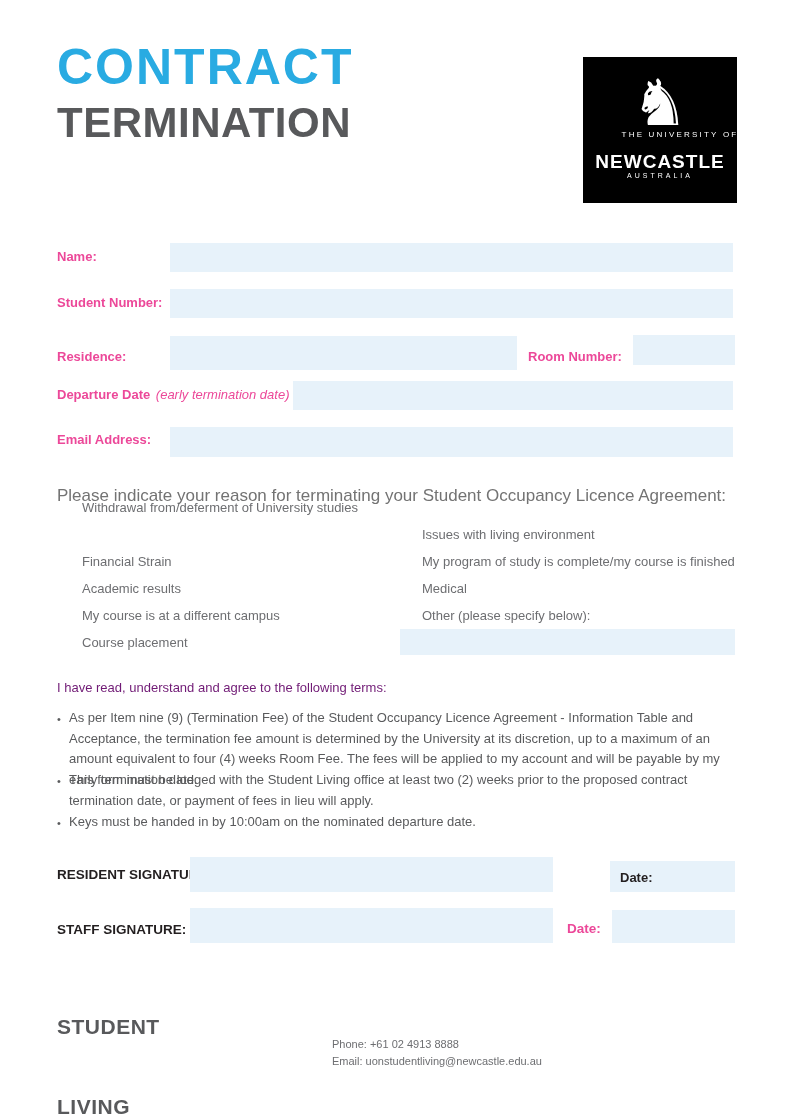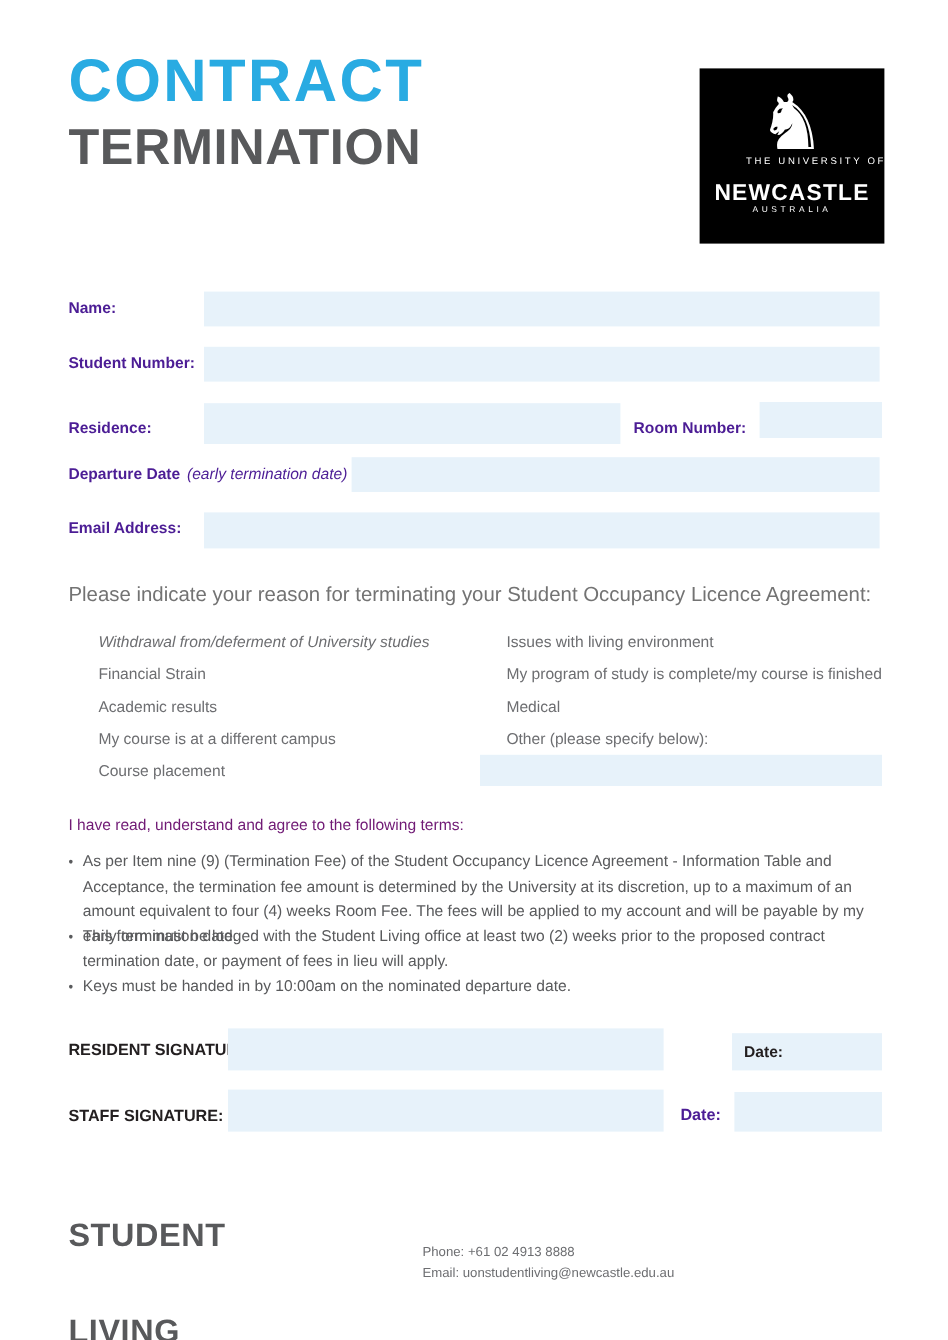--- a/index.html
+++ b/index.html
@@ -15,41 +15,41 @@
 
   
   .logo { left:583px; top:57px; width:154px; height:146px; background:#000; }
   .logo .horse { position:absolute; left:50%; transform:translateX(-50%); top:14px;
                  font-family:"DejaVu Sans", sans-serif; font-size:64px; line-height:1; color:#fff; }
   .logo .l1 { position:absolute; top:73px;  width:100%; text-align:center; color:#fff; font-size:8px;  letter-spacing:2.2px;padding-left:20px; }
   .logo .l2 { position:absolute; top:94px;  width:100%; text-align:center; color:#fff; font-size:19px; font-weight:bold; letter-spacing:1px; }
   .logo .l3 { position:absolute; top:115px; width:100%; text-align:center; color:#fff; font-size:7px;  letter-spacing:3px; }
 
   
-  .lbl  { font-size:13px; font-weight:bold; color:#4c1d95; line-height:1.1; white-space:nowrap; }
+  .lbl  { font-size:13px; font-weight:bold; color:#ec4899; line-height:1.1; white-space:nowrap; }
   .inp  { position:absolute; background:#E7F2FA; border:none; outline:none; margin:0; padding:0 6px;
           font-family:"Liberation Sans", sans-serif; font-size:13px; color:#231F20; box-sizing:border-box; }
   .it   { font-weight:normal; font-style:italic; }
 
   
   .prompt { font-size:17px; color:#737373; }
   .reason { font-size:13px; color:#6D6E71; white-space:nowrap; }
 
   
   .terms-intro { font-size:13px; color:#701a75; }
   .term { display:flex; width:680px; font-size:13px; color:#595A5C; line-height:20.5px; }
   .term .bullet { flex:0 0 12px; font-size:11px; padding-top:1px; }
 
   
   .siglbl { font-size:13.5px; font-weight:bold; white-space:nowrap; }
   .datebox { position:absolute; background:#E7F2FA; box-sizing:border-box; padding-left:10px; }
   .datebox span { font-size:13px; font-weight:bold; color:#231F20; }
 
   
-  .brand { font-size:27px; font-weight:bold; color:#58595B; letter-spacing:0.5px; line-height:1; }
+  .brand { font-size:21px; font-weight:bold; color:#58595B; letter-spacing:0.5px; line-height:1; }
   .orgcol { font-size:12px; color:#6D6E71; line-height:18px; white-space:nowrap; }
   .orgcol .b { font-weight:bold; color:#58595B; }
   .contact { font-size:11px; color:#6D6E71; line-height:17px; white-space:nowrap; }
 </style>
 </head>
 <body>
 
 <div class="page">
 
   <div class="abs title1" style="left:57px; top:42px;">CONTRACT</div>
@@ -78,21 +78,21 @@
     <span class="it" style="margin-left:2px;">(early termination date)</span>
     <span style="margin-left:3px;">:</span>
   </div>
   <input class="inp" style="left: 293px; top: 381px; width: 440px; height: 29px;">
 
   <div class="abs lbl" style="left:57px; top:433px;">Email Address:</div>
   <input class="inp" style="left: 170px; top: 427px; width: 563px; height: 30px;">
 
   <div class="abs prompt" style="left:57px; top:486px;">Please indicate your reason for terminating your Student Occupancy Licence Agreement:</div>
 
-  <div class="abs reason" style="left:82px; top:527px;font-style:italic;">Withdrawal from/deferment of University studies</div>
+  <div class="abs reason" style="left:82px; top:500px;">Withdrawal from/deferment of University studies</div>
   <div class="abs reason" style="left:82px; top:554px;">Financial Strain</div>
   <div class="abs reason" style="left:82px; top:581px;">Academic results</div>
   <div class="abs reason" style="left:82px; top:608px;">My course is at a different campus</div>
   <div class="abs reason" style="left:82px; top:635px;">Course placement</div>
 
   <div class="abs reason" style="left:422px; top:527px;">Issues with living environment</div>
   <div class="abs reason" style="left:422px; top:554px;">My program of study is complete/my course is finished</div>
   <div class="abs reason" style="left:422px; top:581px;">Medical</div>
   <div class="abs reason" style="left:422px; top:608px;">Other (please specify below):</div>
   <input class="inp" style="left: 400px; top: 629px; width: 335px; height: 26px;">
@@ -120,18 +120,18 @@
 
   <div class="abs siglbl" style="left:57px; top:922px;">STAFF SIGNATURE:</div>
   <input class="inp" style="left: 190px; top: 908px; width: 363px; height: 35px;">
   <div class="abs lbl" style="left:567px; top:922px; font-size:13.5px;">Date:</div>
   <input class="inp" style="left: 612px; top: 910px; width: 123px; height: 33px;">
 
   <div class="abs brand" style="left:57px; top:1016px;">STUDENT</div>
   <div class="abs brand" style="left:57px; top:1049px;margin-top:47px;">LIVING</div>
 
 
-  <div class="abs contact" style="left:352px; top:1036px;">
+  <div class="abs contact" style="left:332px; top:1036px;">
     <div>Phone: +61 02 4913 8888</div>
     <div>Email: uonstudentliving@newcastle.edu.au</div>
   </div>
 
 </div>
 
 </body></html>

